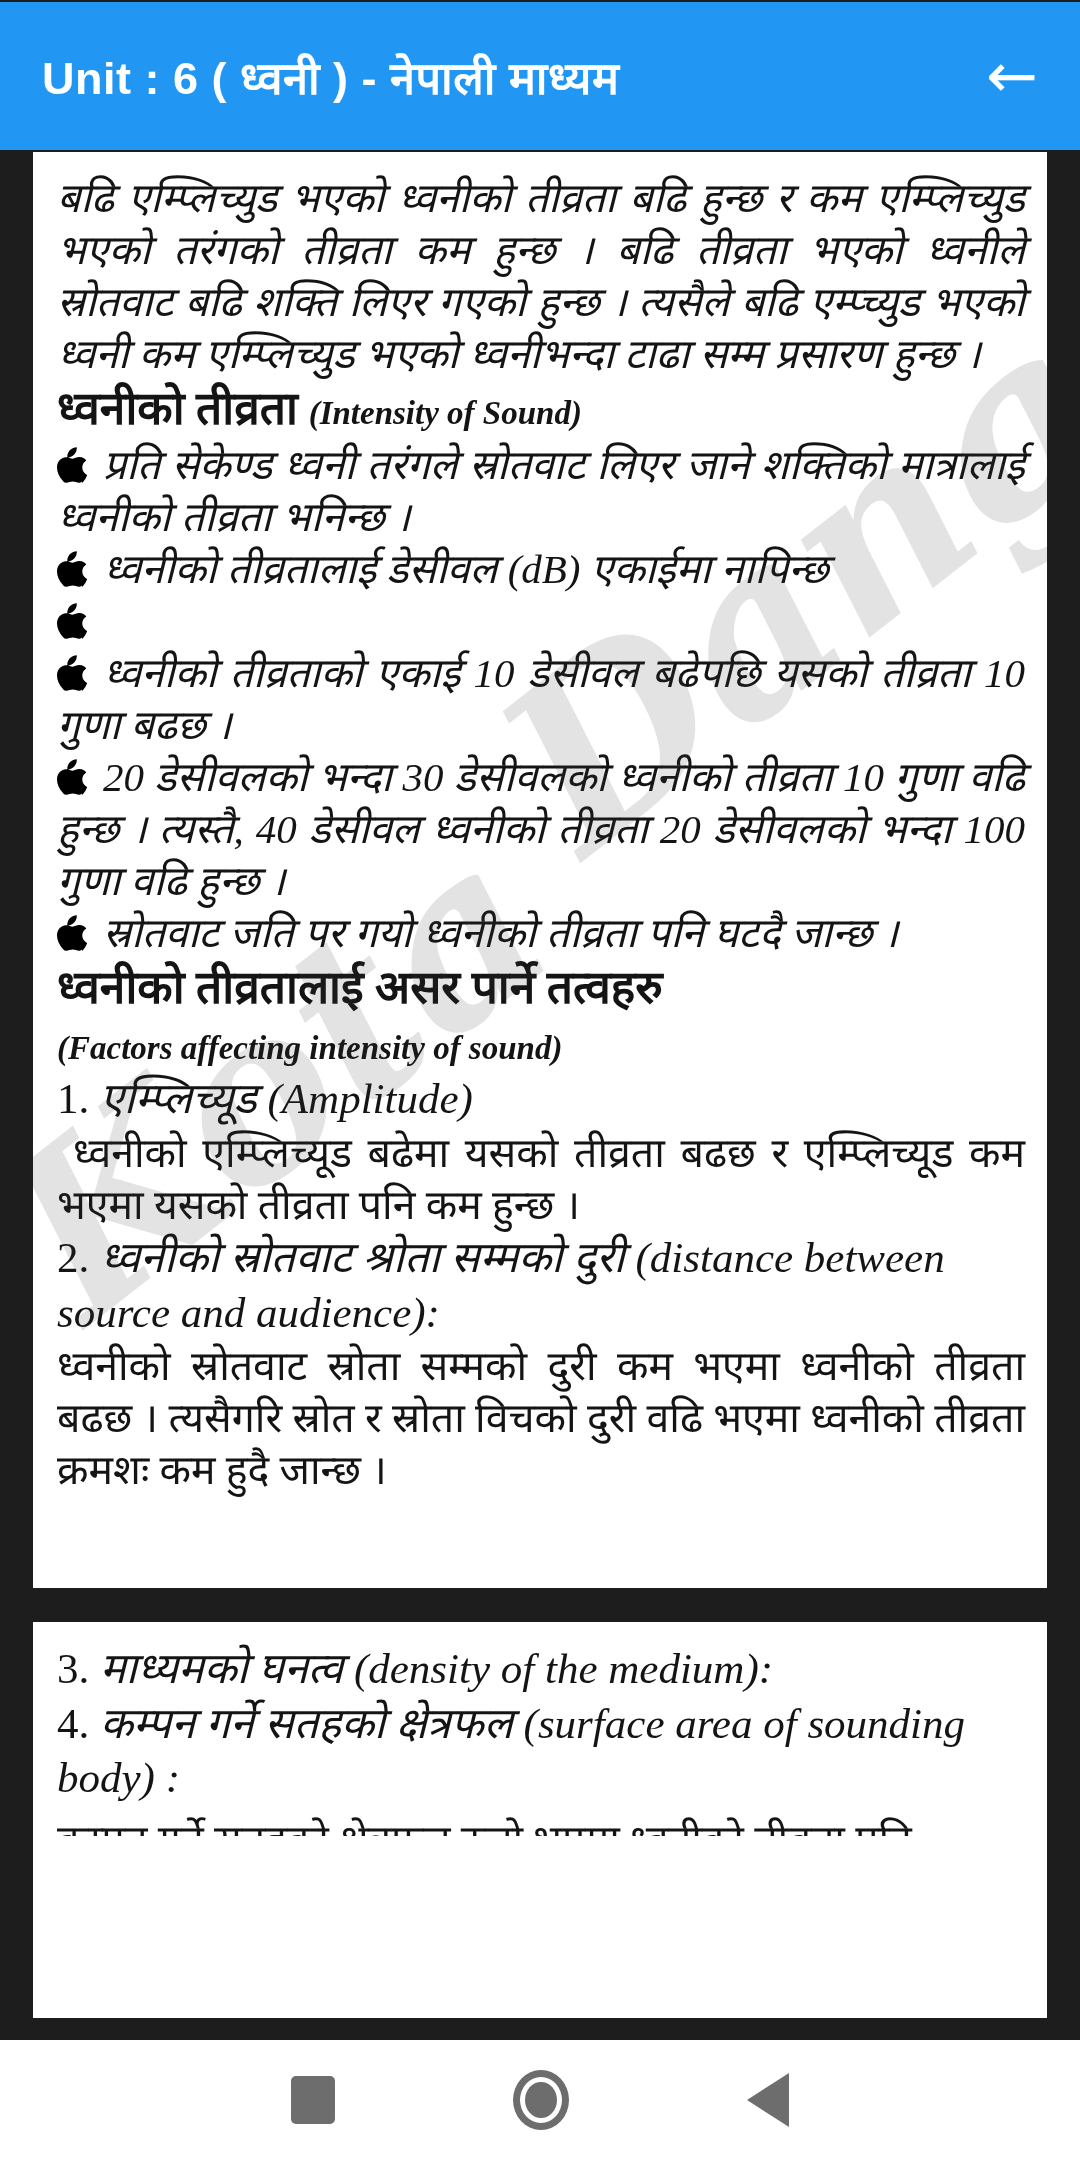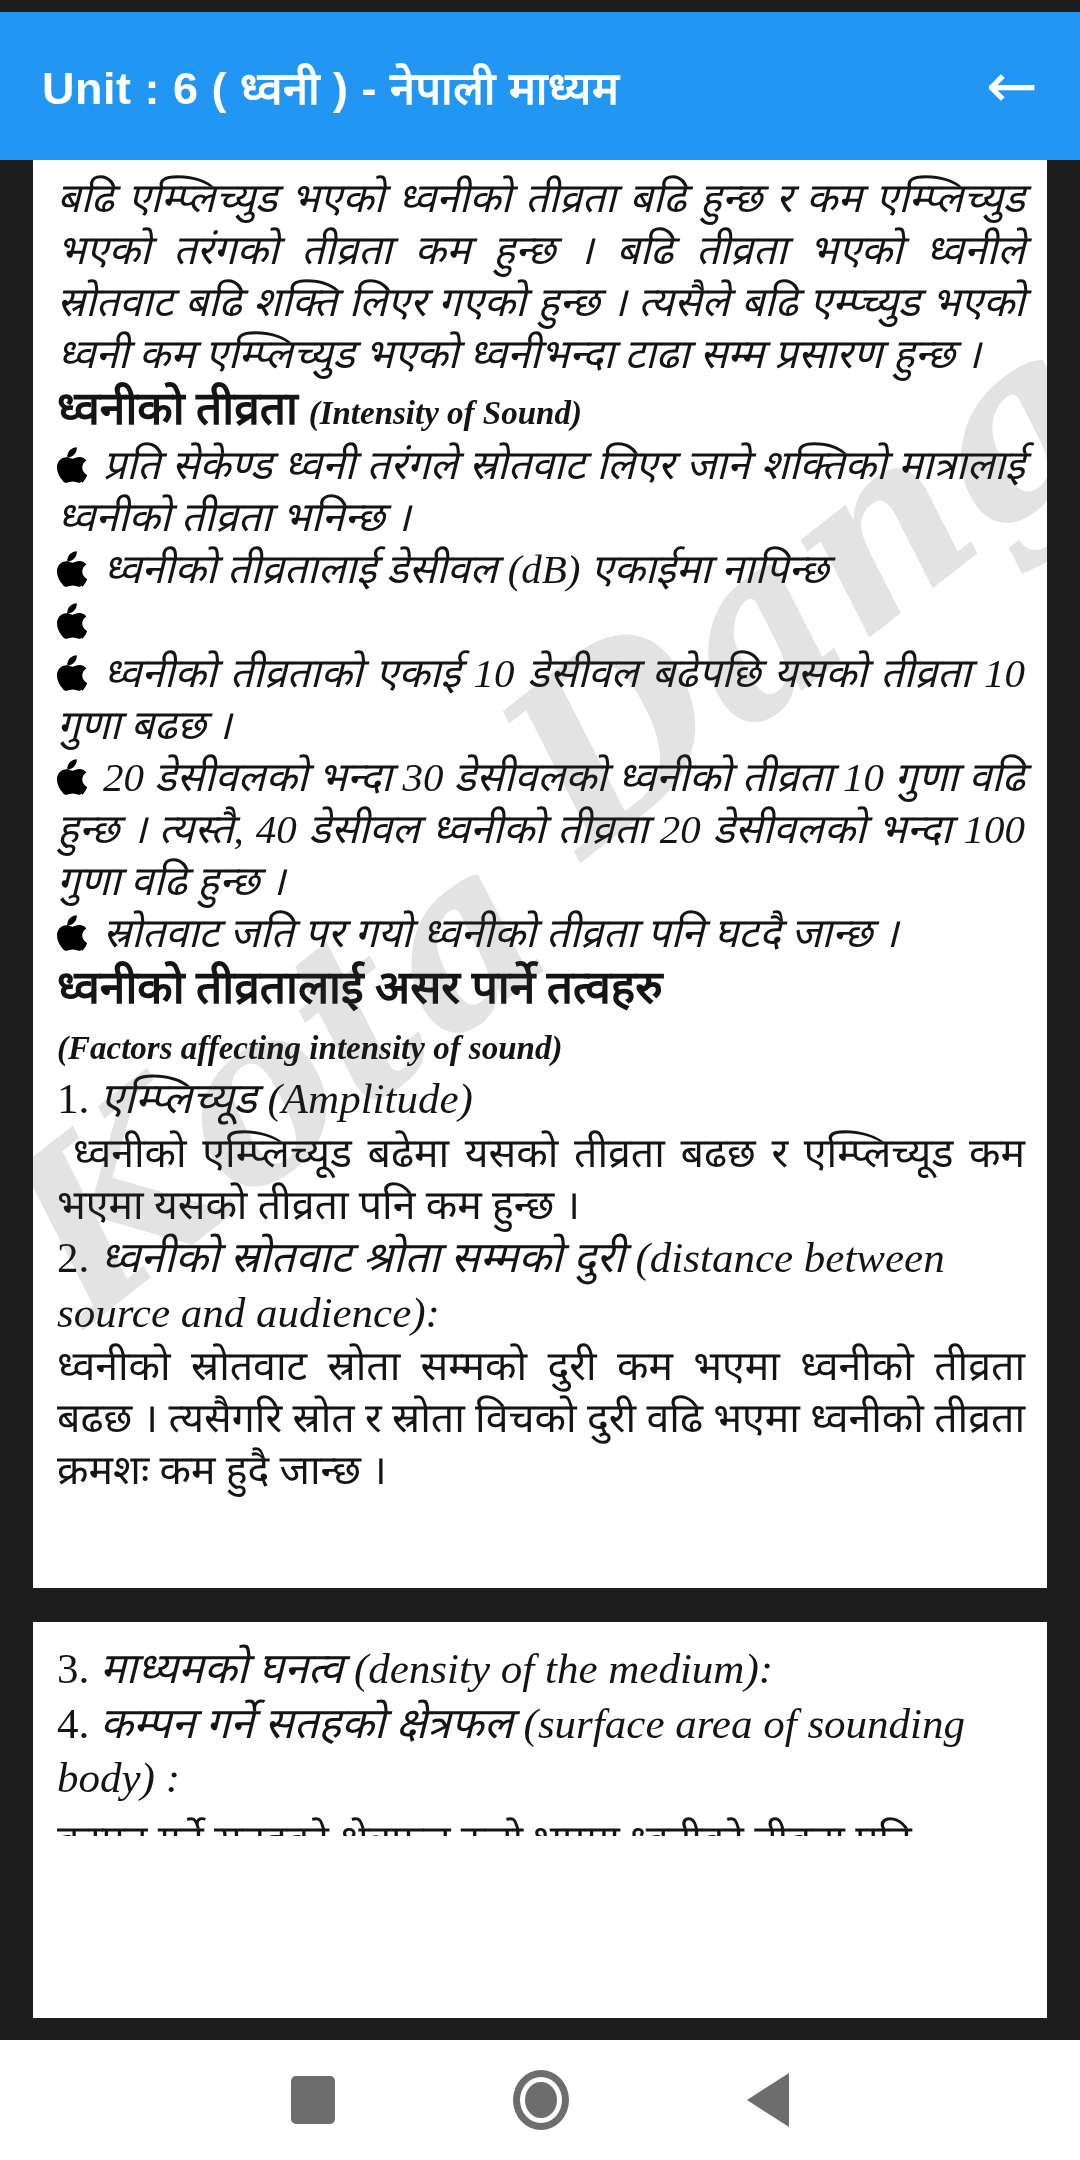--- a/index.html
+++ b/index.html
@@ -5,21 +5,21 @@
   * { margin:0; padding:0; box-sizing:border-box; }
   html,body { width:1080px; height:2160px; }
   body {
     position:relative;
     background:#1d1d1d;
     font-family:"Liberation Serif", serif;
     overflow:hidden;
   }
   
   .appbar {
-    position:absolute; top:12px; left:0; width:1080px; height:148px;
+    position:absolute; top:2px; left:0; width:1080px; height:148px;
     background:#2196f3;
     display:flex; align-items:center;
     padding:12px 42px;
     z-index:5;
   }
   .appbar-title {
     color:#ffffff;
     font-family:"Liberation Sans", sans-serif;
     font-weight:bold;
     font-size:45px;

